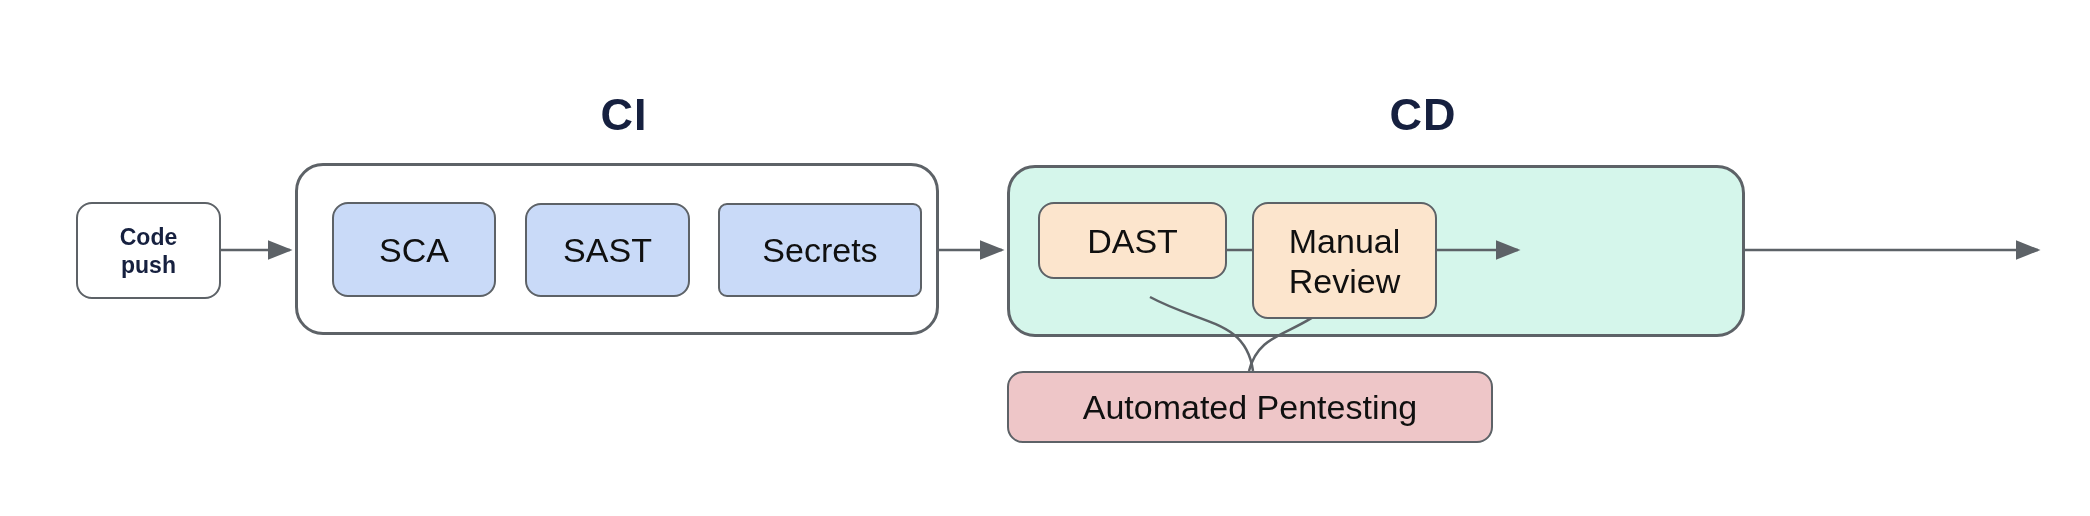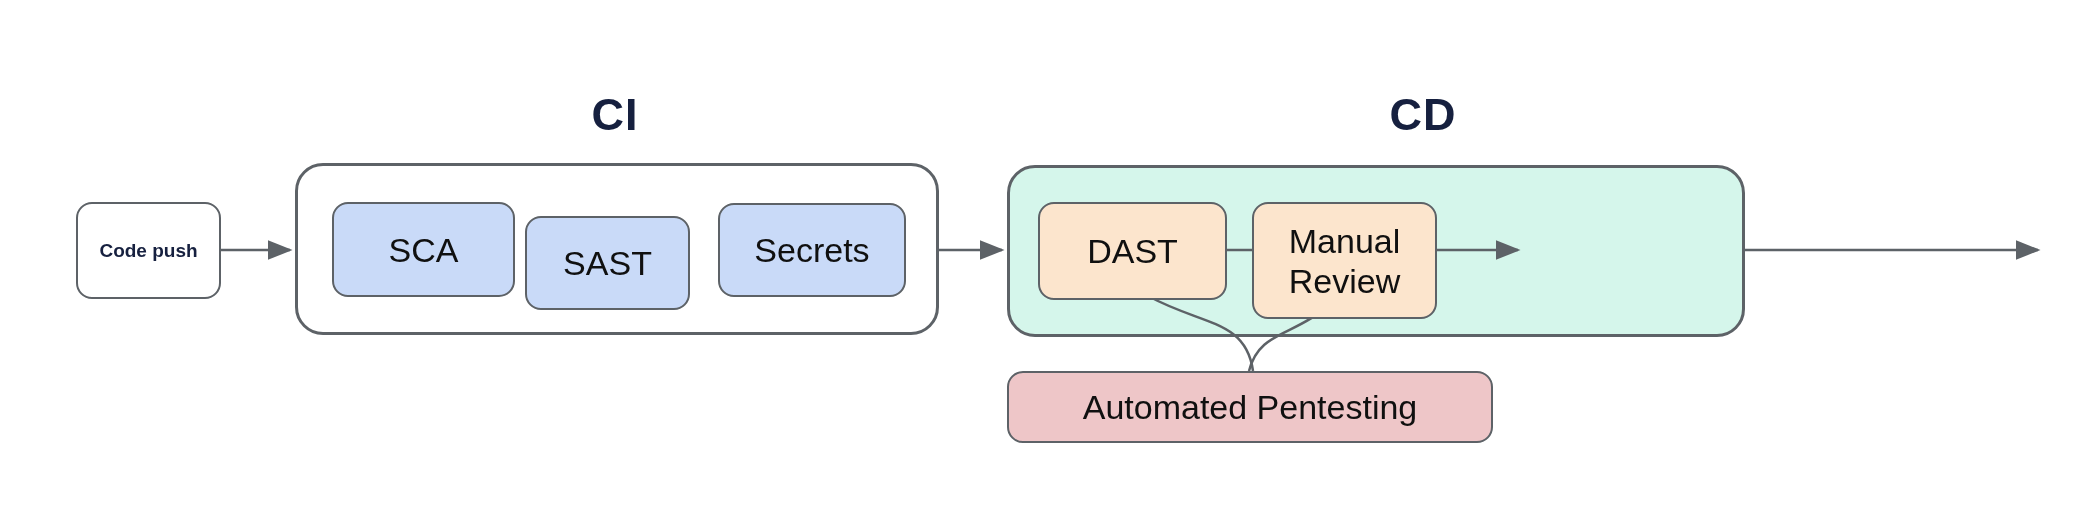--- a/index.html
+++ b/index.html
@@ -27,21 +27,21 @@
     position:absolute;
     top:92px;
     font-size:45px;
     font-weight:700;
     color:var(--navy);
     text-align:center;
     line-height:1;
     z-index:3;
     letter-spacing:1px;
   }
-  #ci-title{left:293px;width:644px;}
+  #ci-title{left:302px;width:644px;}
   #cd-title{left:1054px;width:738px;}
   .container{
     position:absolute;
     border:3px solid var(--stroke);
     border-radius:28px;
     z-index:1;
   }
   #ci-container{left:295px;top:163px;width:644px;height:172px;background:var(--node-white);}
   #cd-container{left:1007px;top:165px;width:738px;height:172px;background:var(--mint);}
   svg.connectors{
@@ -57,28 +57,28 @@
     text-align:center;
     font-size:34px;
     line-height:40px;
     color:var(--ink);
     z-index:3;
     padding:0 12px;
   }
   #node-code-push{
     left:76px;top:202px;width:145px;height:97px;
     background:var(--node-white);
-    font-size:19px;line-height:28px;
+    font-size:23px;line-height:28px;
     font-weight:700;color:var(--navy);
     border-width:2.5px;
   }
-  #node-sca{left:332px;top:202px;width:183px;height:95px;background:var(--blue);}
-  #node-sast{left:525px;top:203px;width:165px;height:94px;background:var(--blue);margin-top:13px;}
-  #node-secrets{left:718px;top:203px;width:188px;height:94px;background:var(--blue);}
-  #node-dast{left:1038px;top:202px;width:189px;height:98px;background:var(--peach);}
+  #node-sca{left:332px;top:202px;width:164px;height:95px;background:var(--blue);}
+  #node-sast{left:525px;top:203px;width:165px;height:94px;background:var(--blue);}
+  #node-secrets{left:718px;top:203px;width:204px;height:94px;background:var(--blue);border-radius:9px;}
+  #node-dast{left:1038px;top:202px;width:189px;height:77px;background:var(--peach);}
   #node-manual-review{left:1252px;top:202px;width:185px;height:117px;background:var(--peach);}
   #node-deploy-prod{left:1523px;top:203px;width:190px;height:95px;background:var(--mint-light);}
   #node-automated-pentesting{
     left:1007px;top:371px;width:486px;height:72px;
     background:var(--pink);
   }
 </style>
 </head>
 <body>
 

